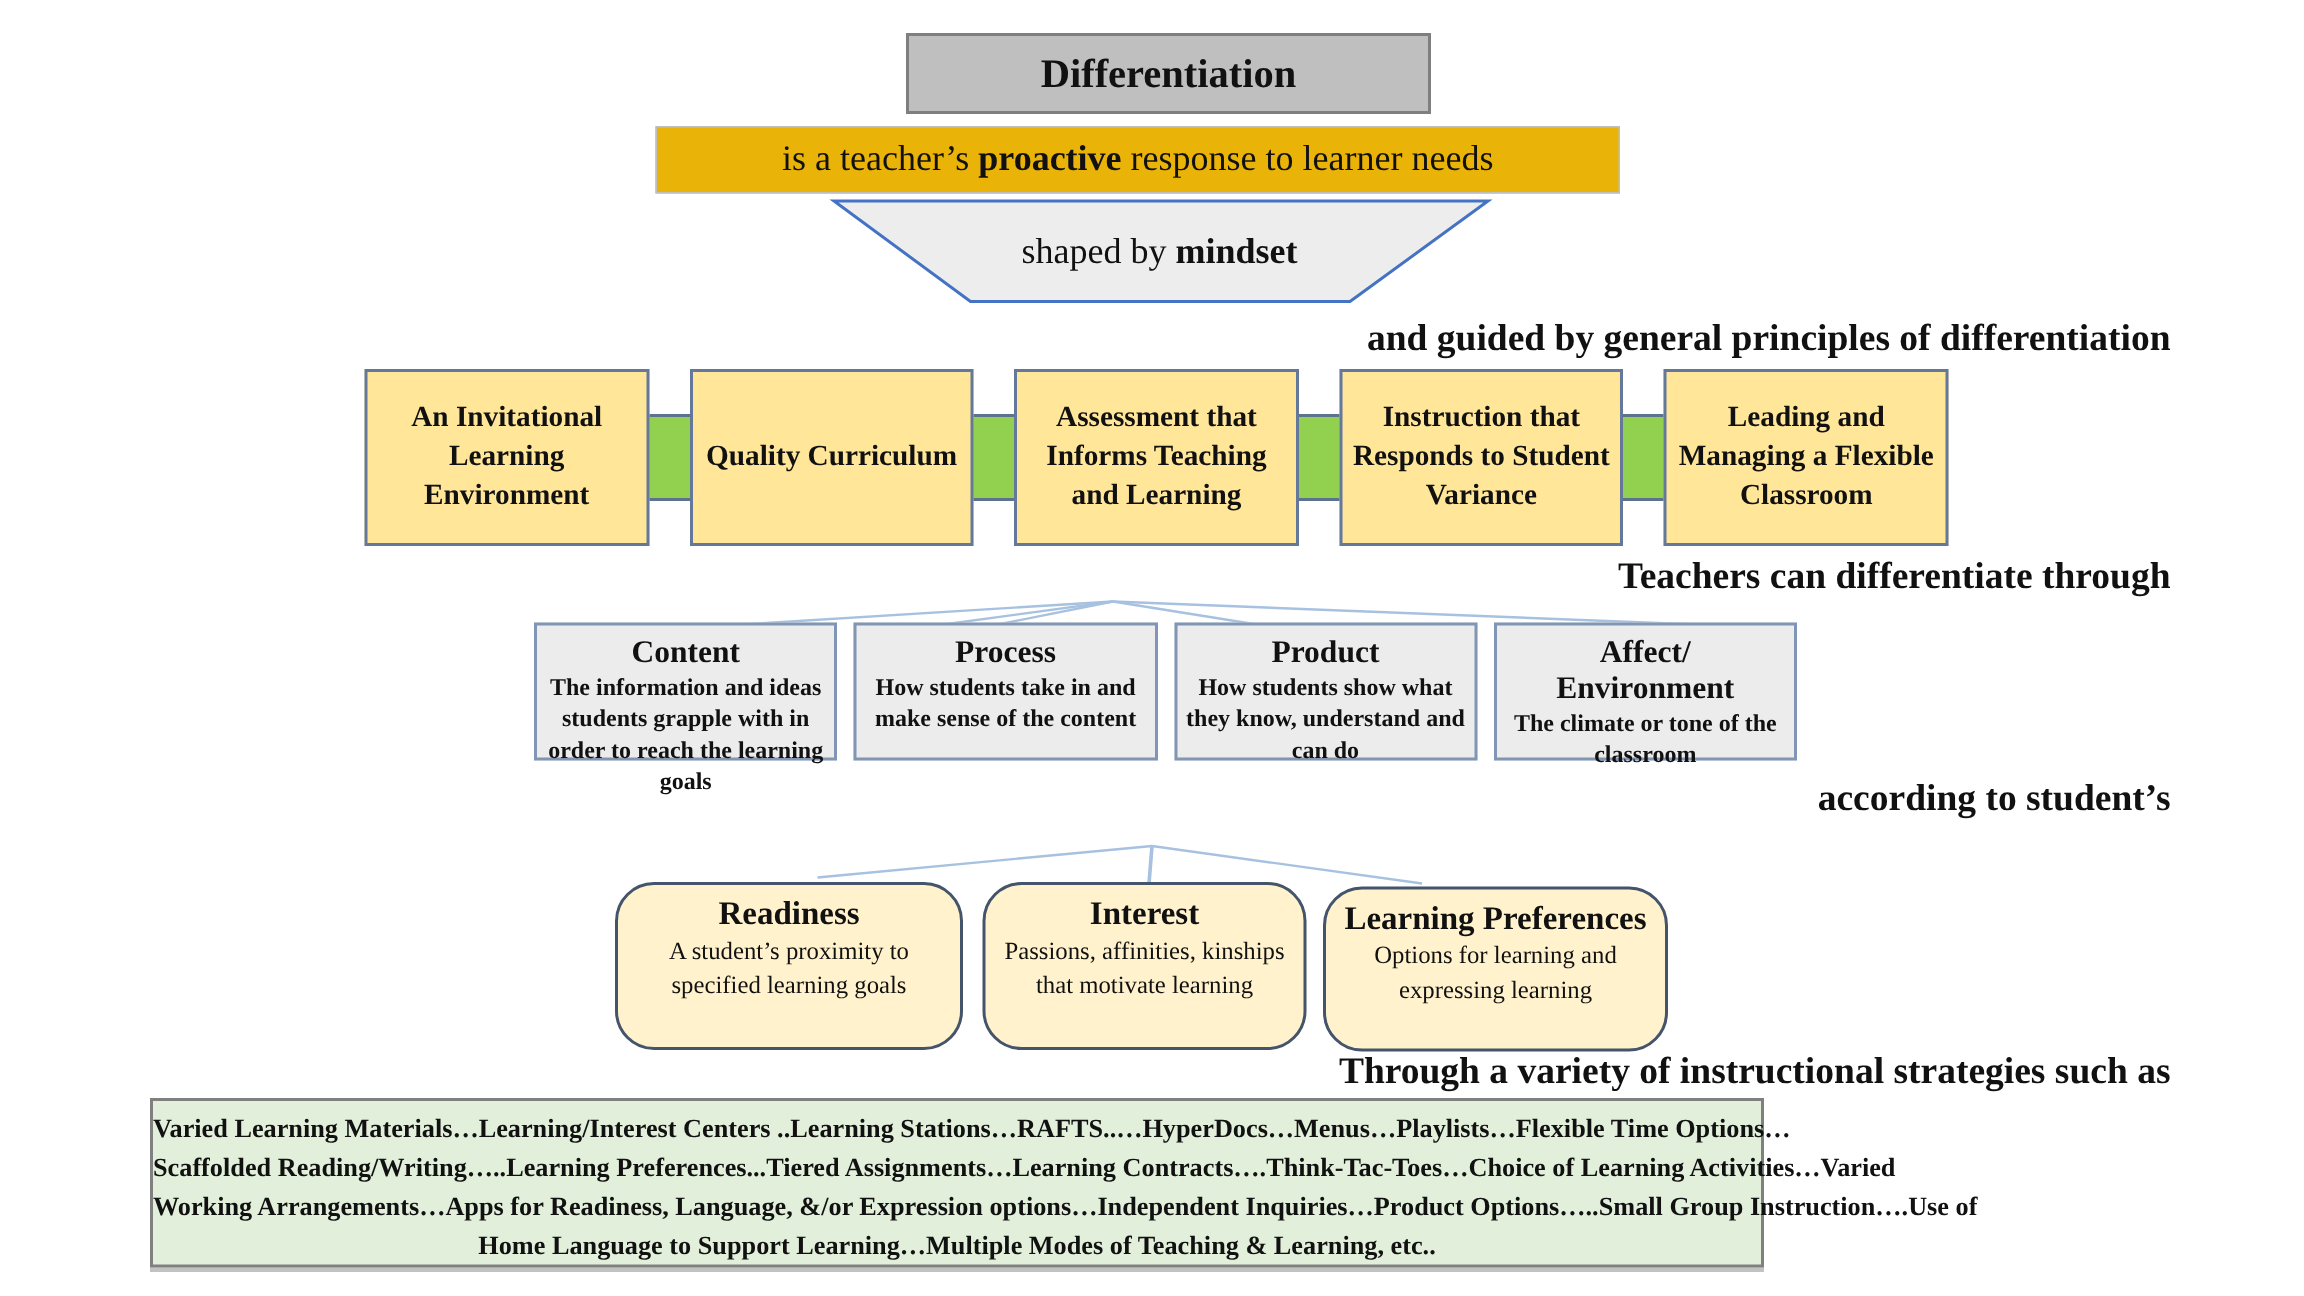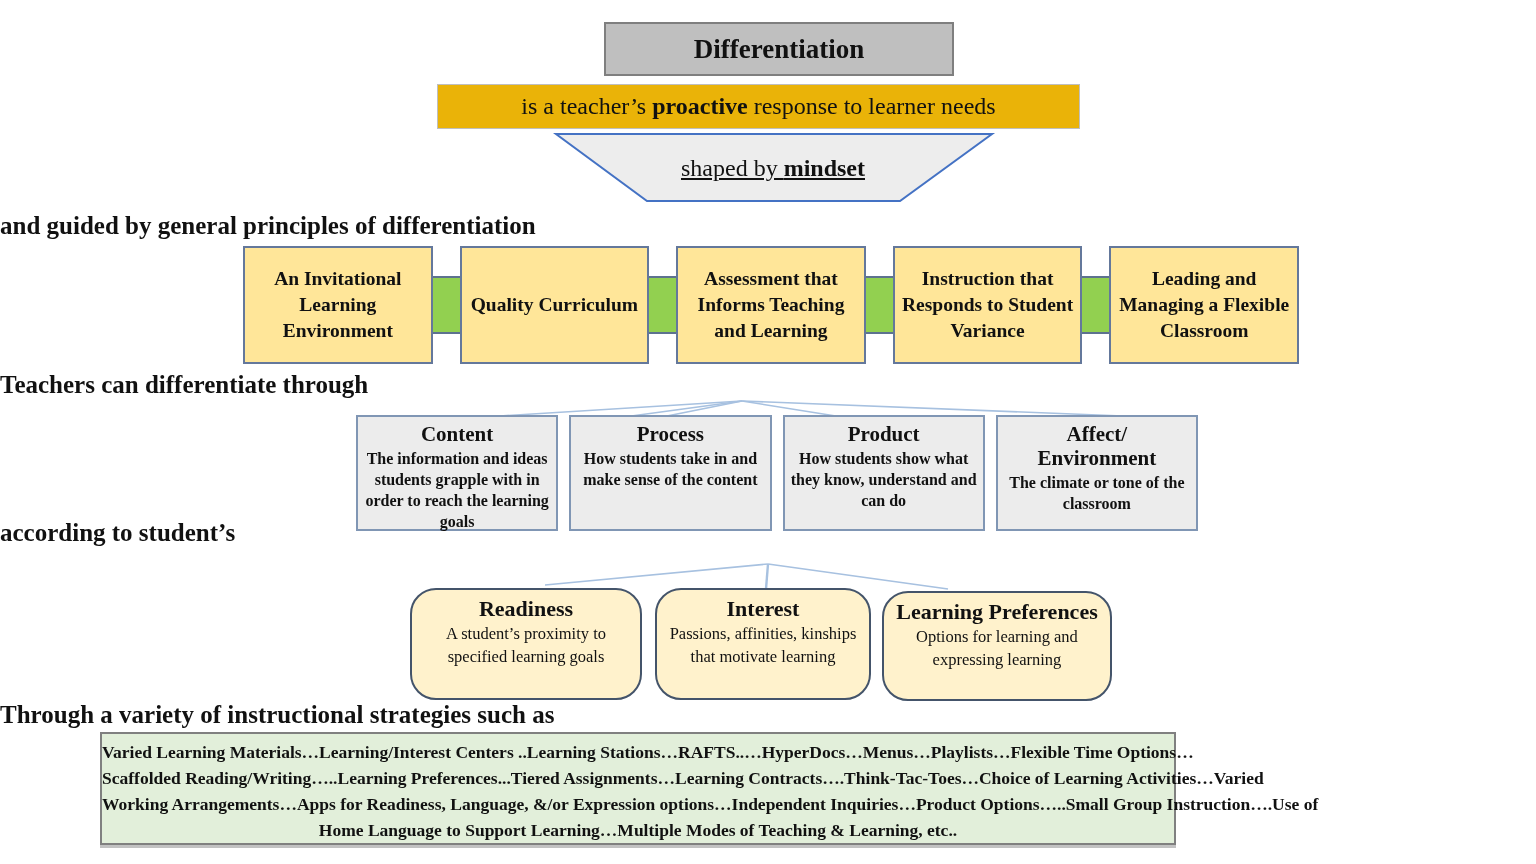--- a/index.html
+++ b/index.html
@@ -22,26 +22,25 @@
     background:#eab308;border:1.5px solid #bfbfbf;
     font-size:24px;
   }
   .subtitle-box b{font-weight:bold;}
 
   
   .trap-svg{left:548px;top:131px;}
   .trap-label{
     left:548px;top:146px;width:450px;height:44px;
     font-size:24px;
-    text-decoration:underline;
   }
 
   
   .section-header{
-    left:0;width:1407px;text-align:left;font-weight:bold;font-size:25px;
+    left:0;width:1407px;text-align:right;font-weight:bold;font-size:25px;padding-left:40px;
   }
   .hdr-principles{top:212px;}
   .hdr-differentiate{top:371px;}
   .hdr-students{top:519px;}
   .hdr-strategies{top:701px;}
 
   
   .principles-row{
     left:243px;top:246px;width:1056px;height:118px;
     display:flex;align-items:stretch;
@@ -51,21 +50,21 @@
     display:flex;align-items:center;justify-content:center;text-align:center;
     font-size:19.5px;font-weight:bold;line-height:1.32;padding:0 6px;
   }
   .green-conn{
     width:27px;height:54px;align-self:center;flex:0 0 auto;
     background:#92d050;border:2px solid #5d728f;margin:0 -2px;z-index:0;
   }
 
   
   .gray-row{
-    left:326px;top:415px;width:842px;height:116px;
+    left:326px;top:415px;width:842px;height:92px;
     display:flex;gap:11px;align-items:stretch;padding-left:30px;
   }
   .gray-box{
     flex:1 1 0;background:#ececec;border:2px solid #8096b4;
     text-align:center;padding:5px 6px 0 6px;
   }
   .gray-box .g-title{font-size:21px;font-weight:bold;line-height:1.15;white-space:pre-line;}
   .gray-box .g-desc{font-size:16px;font-weight:bold;line-height:1.32;margin-top:2px;}
 
   

